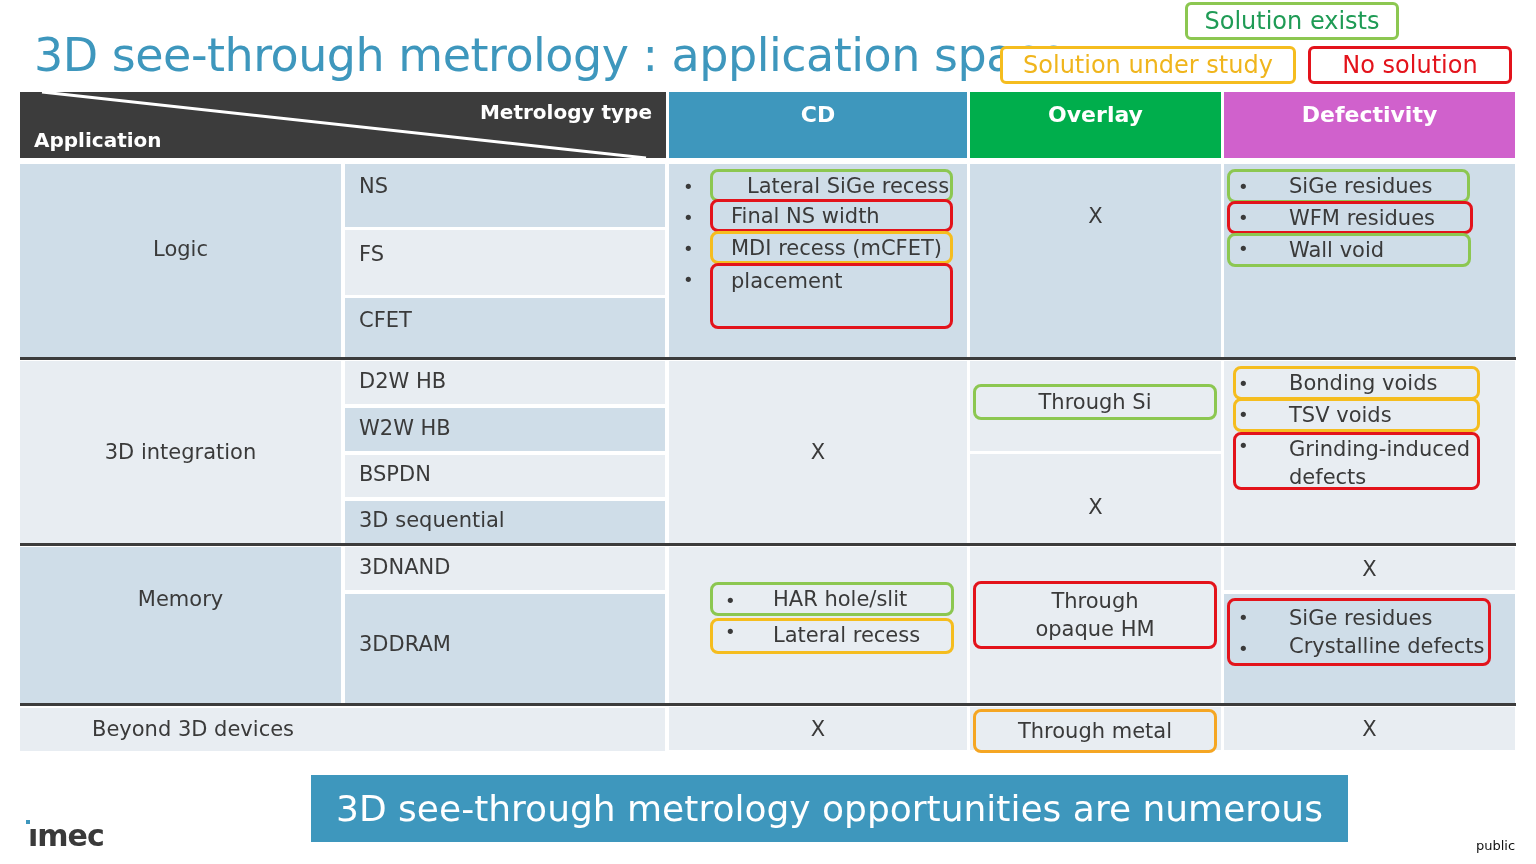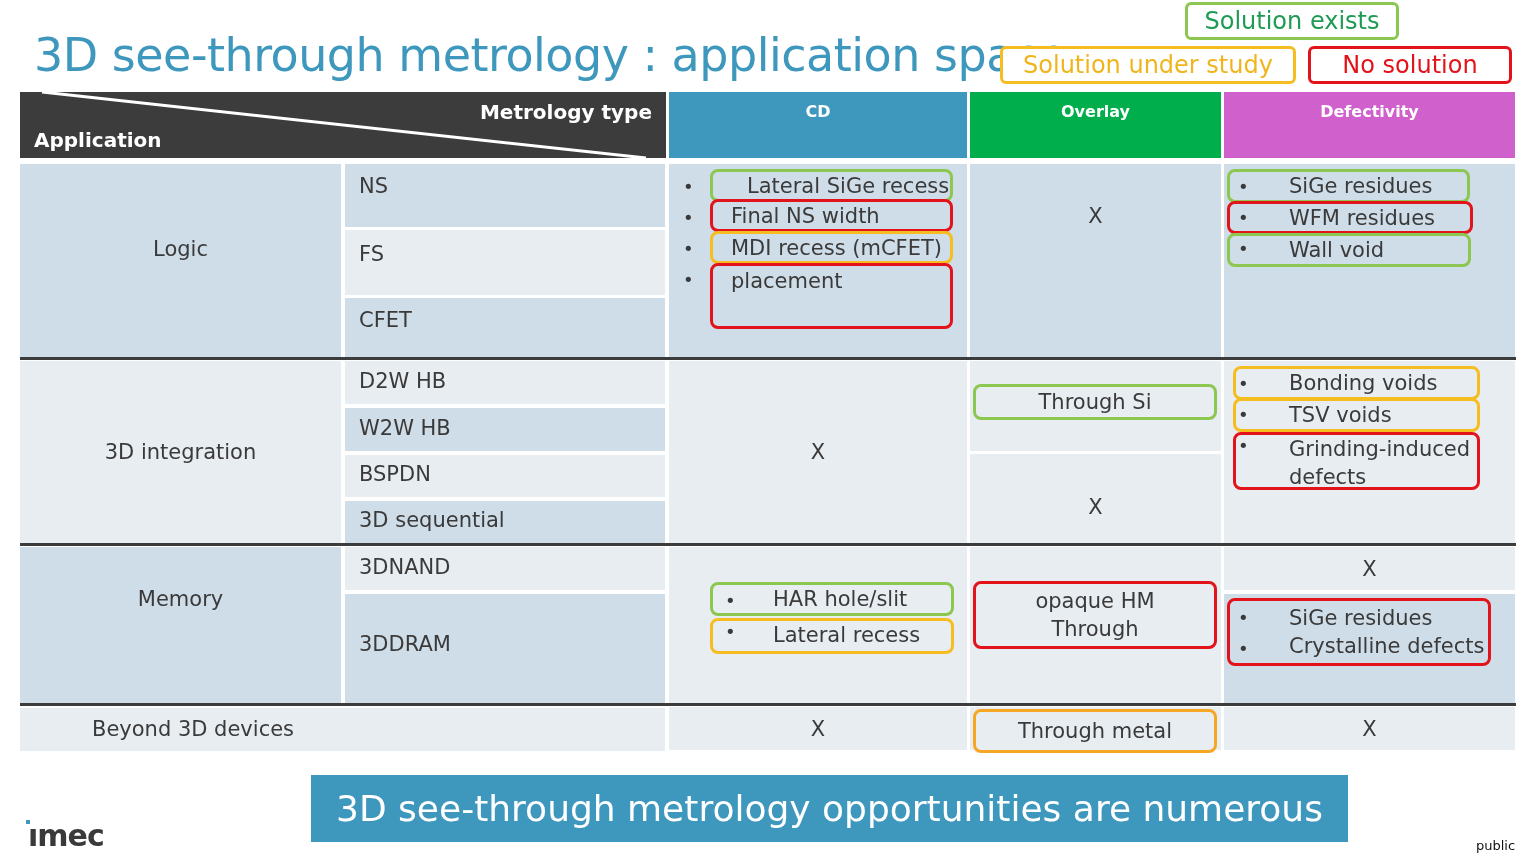--- a/index.html
+++ b/index.html
@@ -17,21 +17,21 @@
   }
   .legend-exists { left: 1185px; top: 2px; width: 214px; height: 38px; border-color: #8cc751; color: #1f9b55; }
   .legend-study  { left: 1000px; top: 46px; width: 296px; height: 38px; border-color: #f5bd1f; color: #f0b51c; }
   .legend-none   { left: 1308px; top: 46px; width: 204px; height: 38px; border-color: #e3131b; color: #e3131b; }
 
   .cell { position: absolute; }
   .hdr-dark { left: 20px; top: 92px; width: 646px; height: 66px; background: #3c3c3c; overflow: hidden; }
   .hdr-dark .diag { position: absolute; left: 0; top: 0; }
   .hdr-dark .mt { position: absolute; right: 14px; top: 8px; color: #fff; font-weight: bold; font-size: 20px; }
   .hdr-dark .ap { position: absolute; left: 14px; top: 36px; color: #fff; font-weight: bold; font-size: 20px; }
-  .hdr-col { top: 92px; height: 66px; color: #fff; font-weight: bold; font-size: 16px; text-align: center; padding-top: 10px; }
+  .hdr-col { top: 92px; height: 66px; color: #fff; font-weight: bold; font-size: 22px; text-align: center; padding-top: 10px; }
   .hdr-cd { left: 669px; width: 298px; background: #3e97bd; }
   .hdr-ov { left: 970px; width: 251px; background: #00ae4c; }
   .hdr-df { left: 1224px; width: 291px; background: #d061cc; }
 
   .dark { background: #cfdde8; }
   .light { background: #e8edf2; }
   .txt { font-size: 21px; color: #3a3a3a; }
   .center-txt { display: flex; align-items: center; justify-content: center; }
   .sub-txt { padding-left: 14px; padding-top: 10px; }
 
@@ -143,22 +143,22 @@
 <div class="cell dark txt" style="left:345px;top:594px;width:320px;height:109px;padding-left:14px;padding-top:38px;">3DDRAM</div>
 
 <div class="cell light" style="left:669px;top:547px;width:298px;height:156px;"></div>
 <span class="bullet" style="left:725px;top:590px;">•</span>
 <span class="bullet" style="left:725px;top:621px;">•</span>
 <div class="tagbox g" style="left:710px;top:582px;width:244px;height:34px;padding-left:60px;">HAR hole/slit</div>
 <div class="tagbox y" style="left:710px;top:618px;width:244px;height:36px;padding-left:60px;padding-top:0px;">Lateral recess</div>
 
 <div class="cell light" style="left:970px;top:547px;width:251px;height:156px;"></div>
 <div class="tagbox r" style="left:973px;top:581px;width:244px;height:68px;text-align:center;padding-top:3px;">
+  <div>Through</div>
   <div>opaque HM</div>
-  <div>Through</div>
 </div>
 
 <div class="cell light txt center-txt" style="left:1224px;top:547px;width:291px;height:43px;">
   <span>X</span>
 </div>
 <div class="cell dark" style="left:1224px;top:594px;width:291px;height:109px;"></div>
 <span class="bullet" style="left:1238px;top:607px;">•</span>
 <span class="bullet" style="left:1238px;top:638px;">•</span>
 <div class="tagbox r" style="left:1227px;top:598px;width:264px;height:68px;padding-left:59px;padding-top:3px;">
   <div>SiGe residues</div>

